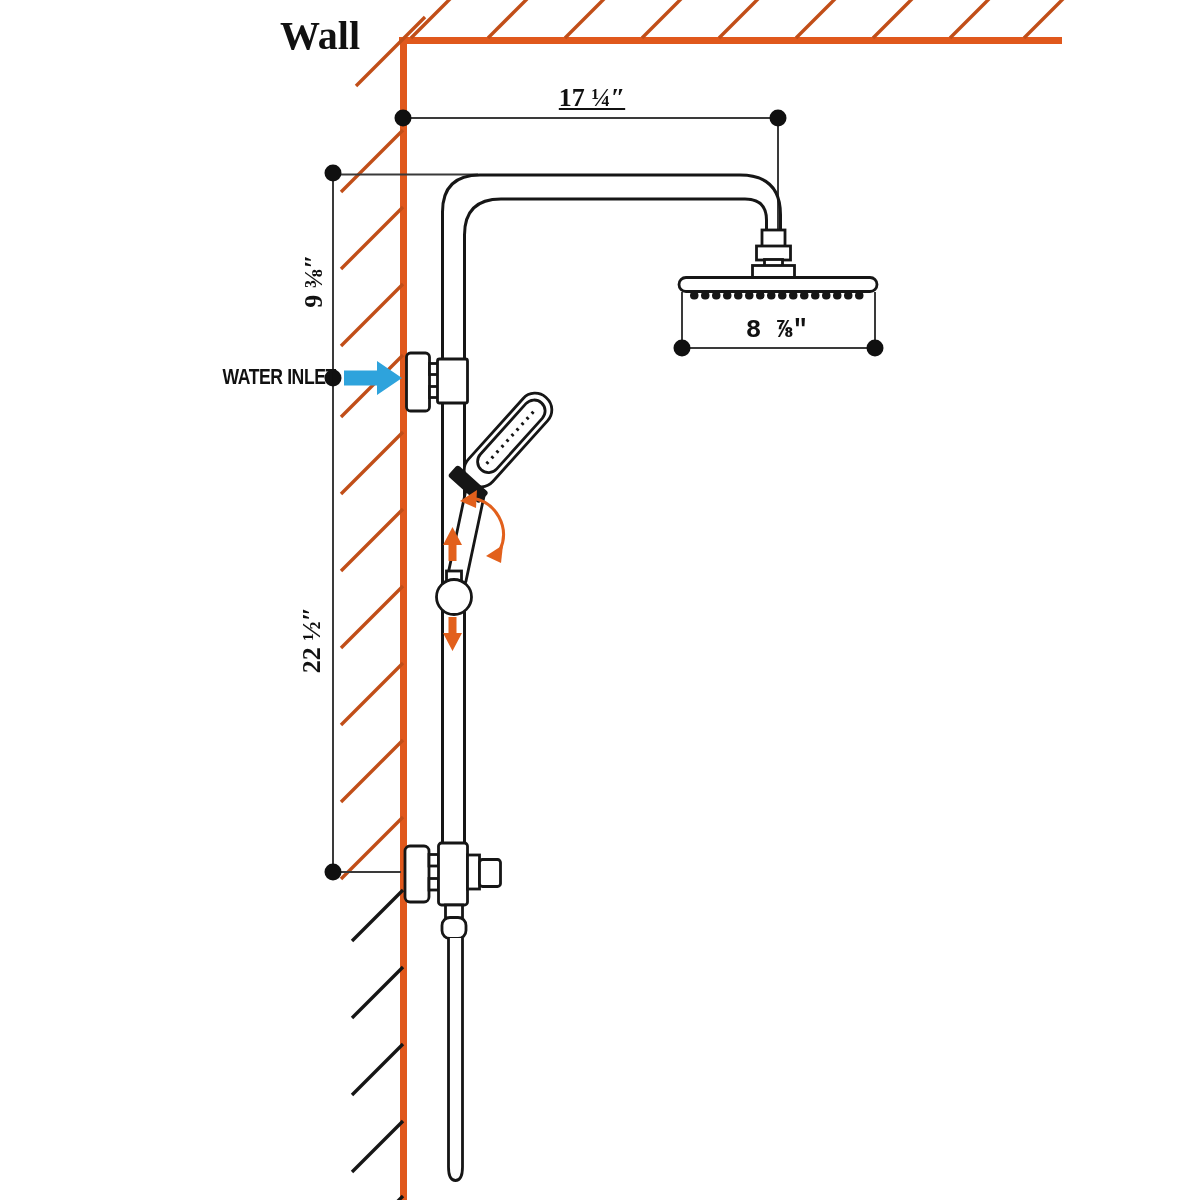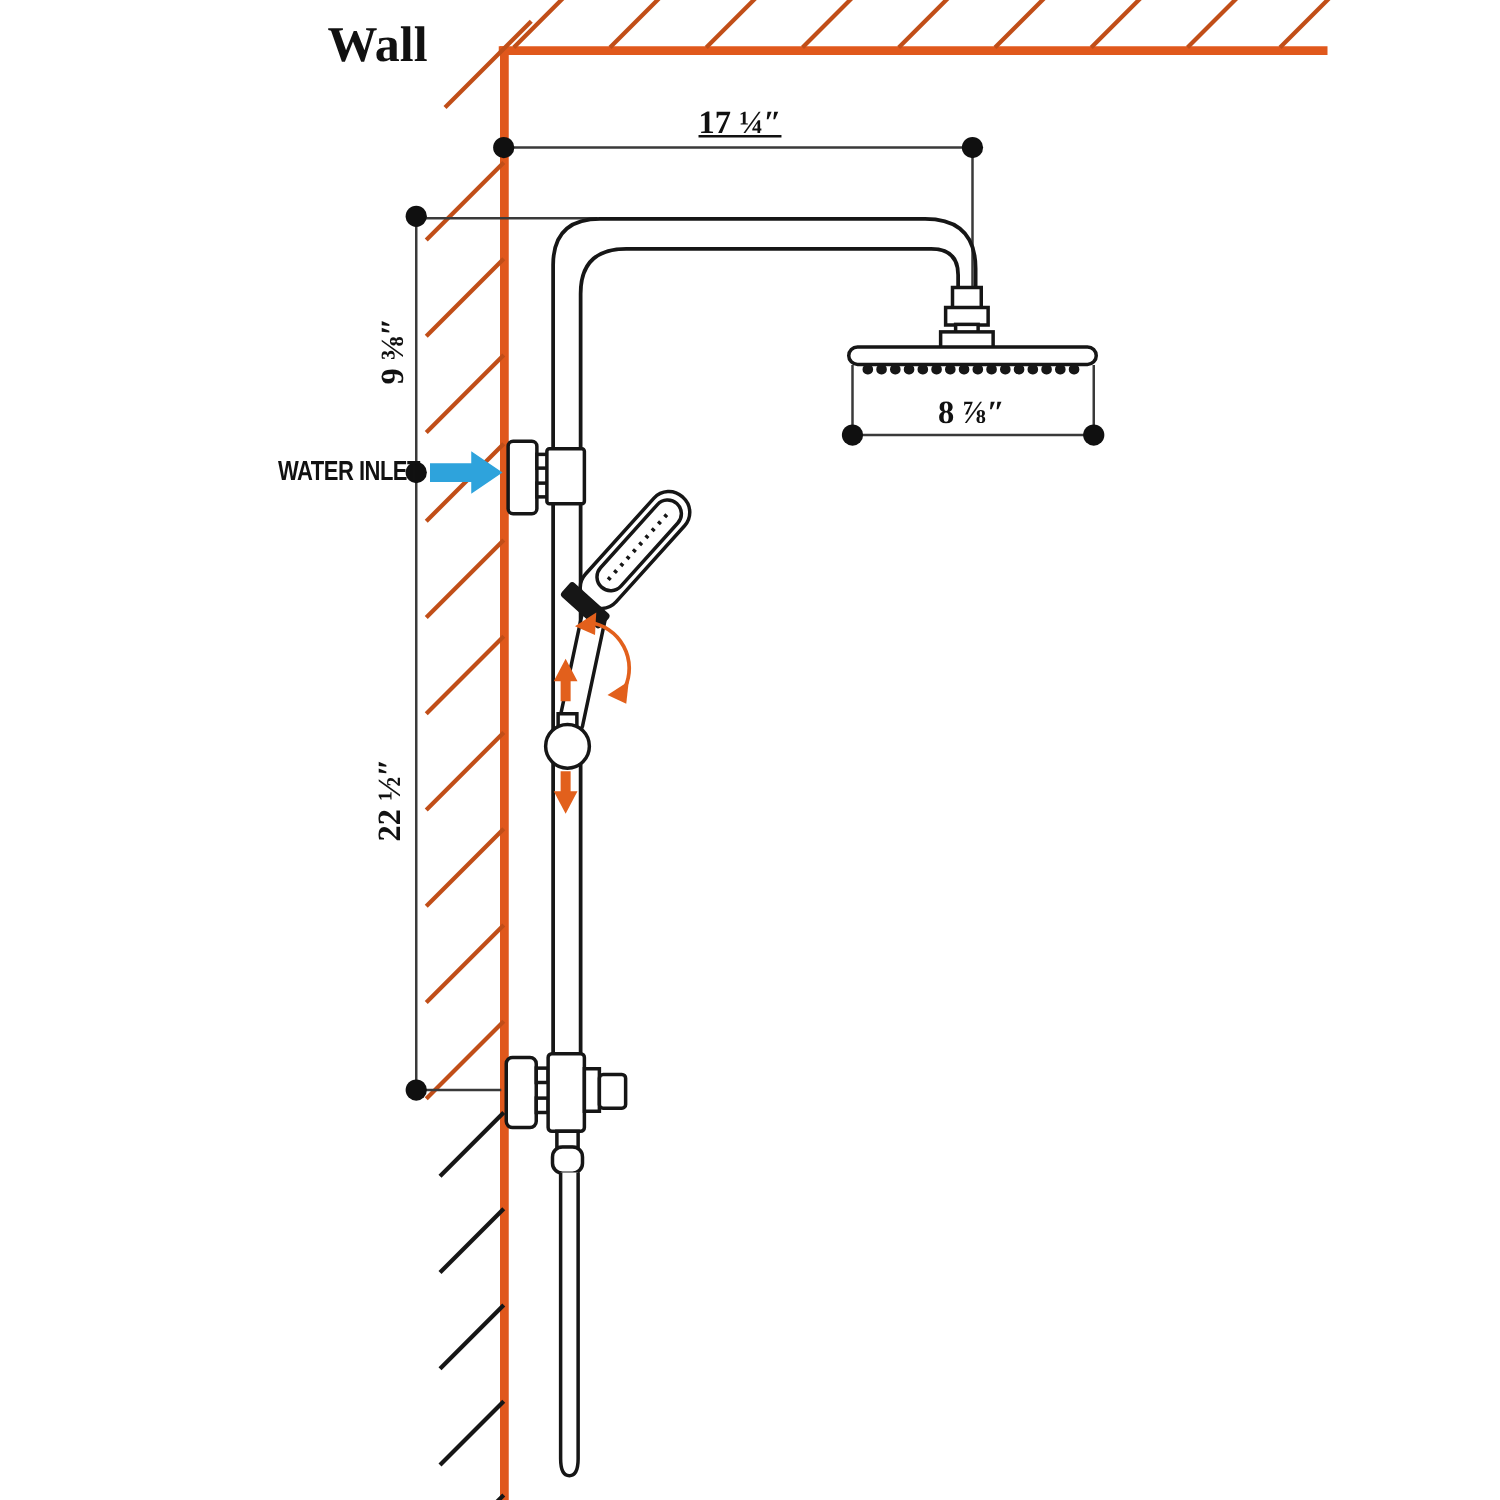--- a/index.html
+++ b/index.html
@@ -11,29 +11,29 @@
   .hatch-black{stroke:var(--c-outline,#161616);stroke-width:3.4;}
   .ln{stroke:var(--c-outline,#161616);fill:none;stroke-width:3;}
   .part{stroke:var(--c-outline,#161616);fill:#fff;stroke-width:2.8;}
   .dark{fill:var(--c-outline,#161616);stroke:none;}
   .dim{stroke:var(--c-dim,#3a3a3a);stroke-width:2;fill:none;}
   .dot{fill:#101010;}
   .oarrow{fill:var(--c-motion-arrow,#e2601c);}
   .oarc{stroke:var(--c-motion-arrow,#e2601c);fill:none;stroke-width:3;}
   .barrow{fill:var(--c-inlet-arrow,#2ea3dc);}
   .lbl{position:absolute;color:#111;white-space:nowrap;}
-  .wall-lbl{left:262px;top:12px;font:700 40px "Liberation Serif",serif;}
+  .wall-lbl{left:280px;top:12px;font:700 40px "Liberation Serif",serif;}
   .water-inlet-lbl{left:196px;top:364px;width:132px;text-align:right;
     font:700 22px "Liberation Sans",sans-serif;letter-spacing:-.5px;
     transform:scaleX(.8);transform-origin:100% 50%;}
   .dim-lbl{font:700 26px "Liberation Serif",serif;}
   .dim-17{left:512px;top:83px;width:160px;text-align:center;text-decoration:underline;}
   .dim-9{left:254px;top:266px;width:120px;text-align:center;transform:rotate(-90deg);}
   .dim-22{left:252px;top:625px;width:120px;text-align:center;transform:rotate(-90deg);}
-  .dim-8{left:697px;top:315px;width:160px;text-align:center;}
+  .dim-8{left:697px;top:315px;width:160px;text-align:center;font-family:Liberation Mono, monospace;}
 </style>
 </head>
 <body>
 
 <div class="stage">
   <svg width="1200" height="1200" viewBox="0 0 1200 1200">
 
     <g>
       <line class="wall-stroke" x1="399" y1="40.5" x2="1062" y2="40.5" stroke-width="7"></line>
       <line class="wall-stroke" x1="403.5" y1="37" x2="403.5" y2="1200" stroke-width="7"></line>

